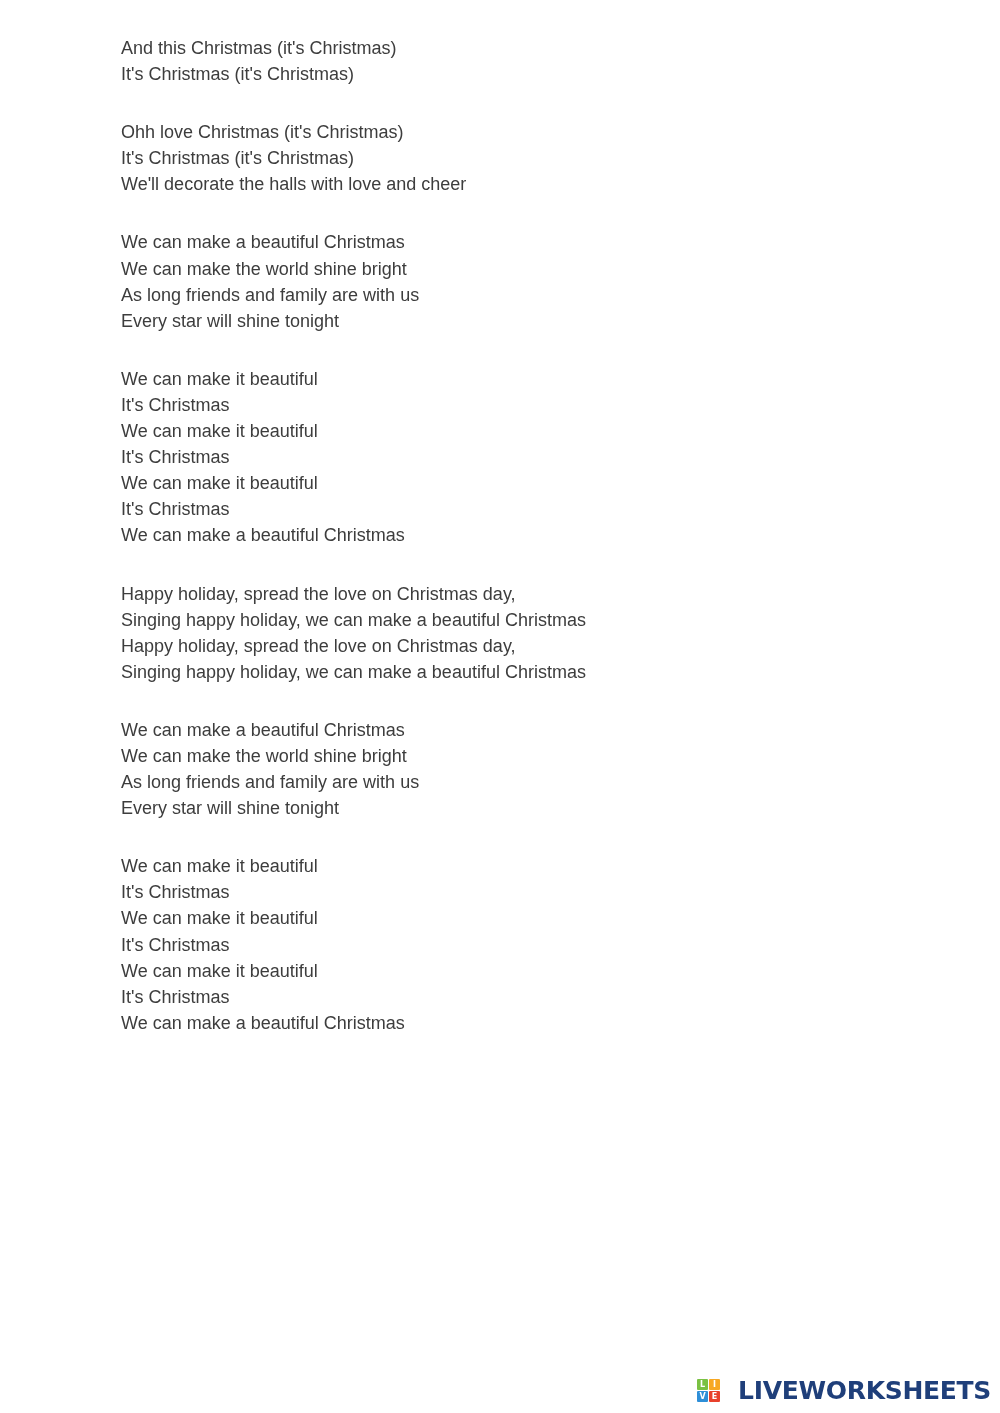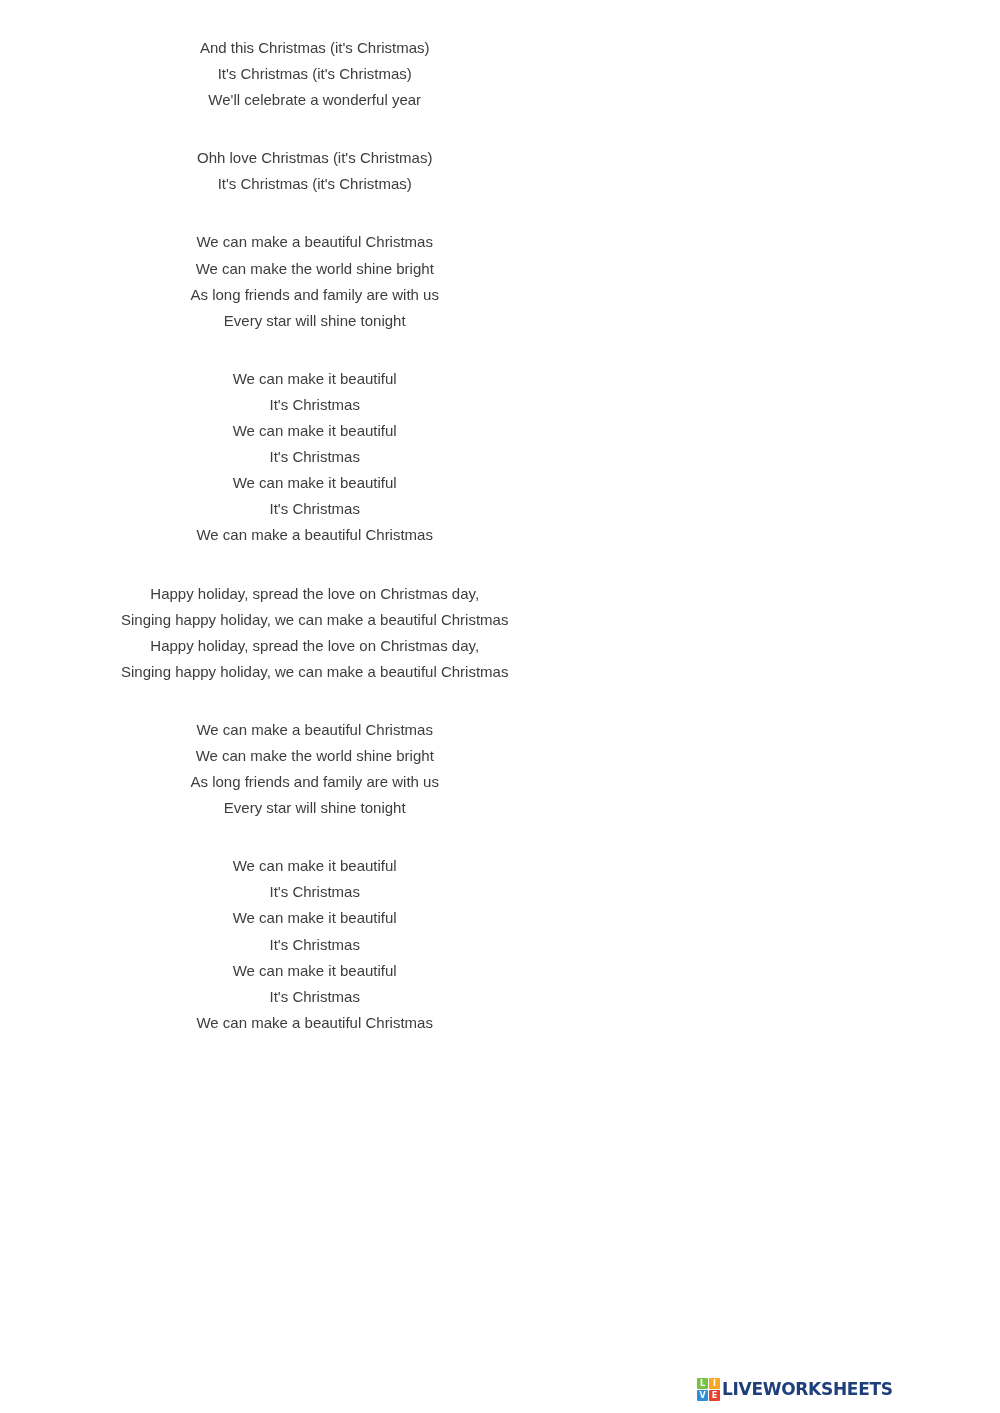--- a/index.html
+++ b/index.html
@@ -12,23 +12,22 @@
       height: 1413px;
       position: relative;
       overflow: hidden;
       font-family: "Liberation Sans", sans-serif;
     }
     .lyrics {
       position: absolute;
       left: 121px;
       top: 35px;
       color: #3d3d3d;
-      font-size: 15px;
+      font-size: 18px;
       line-height: 26.1px;
-      text-align: center;
     }
     .stanza {
       margin: 0 0 32px 0;
     }
     .line {
       display: block;
       white-space: nowrap;
     }
     .logo {
       position: absolute;
@@ -51,37 +50,38 @@
       color: #ffffff;
       display: flex;
       align-items: center;
       justify-content: center;
       border-radius: 1px;
       line-height: 1;
     }
     .logo-text {
       font-family: "DejaVu Sans", sans-serif;
       font-weight: bold;
-      font-size: 17px;
+      font-size: 25px;
       letter-spacing: -0.3px;
       line-height: 1;
+      margin-left: 16px;
     }
   </style>
 </head>
 <body>
 
 <div class="lyrics" id="lyrics" style="color: rgb(61, 61, 61);">
     <div class="stanza">
       <span class="line">And this Christmas (it's Christmas)</span>
       <span class="line">It's Christmas (it's Christmas)</span>
-      <span class="line">We'll celebrate a wonderful year</span>
     </div>
     <div class="stanza">
       <span class="line">Ohh love Christmas (it's Christmas)</span>
       <span class="line">It's Christmas (it's Christmas)</span>
+      <span class="line">We'll decorate the halls with love and cheer</span>
     </div>
     <div class="stanza">
       <span class="line">We can make a beautiful Christmas</span>
       <span class="line">We can make the world shine bright</span>
       <span class="line">As long friends and family are with us</span>
       <span class="line">Every star will shine tonight</span>
     </div>
     <div class="stanza">
       <span class="line">We can make it beautiful</span>
       <span class="line">It's Christmas</span>

